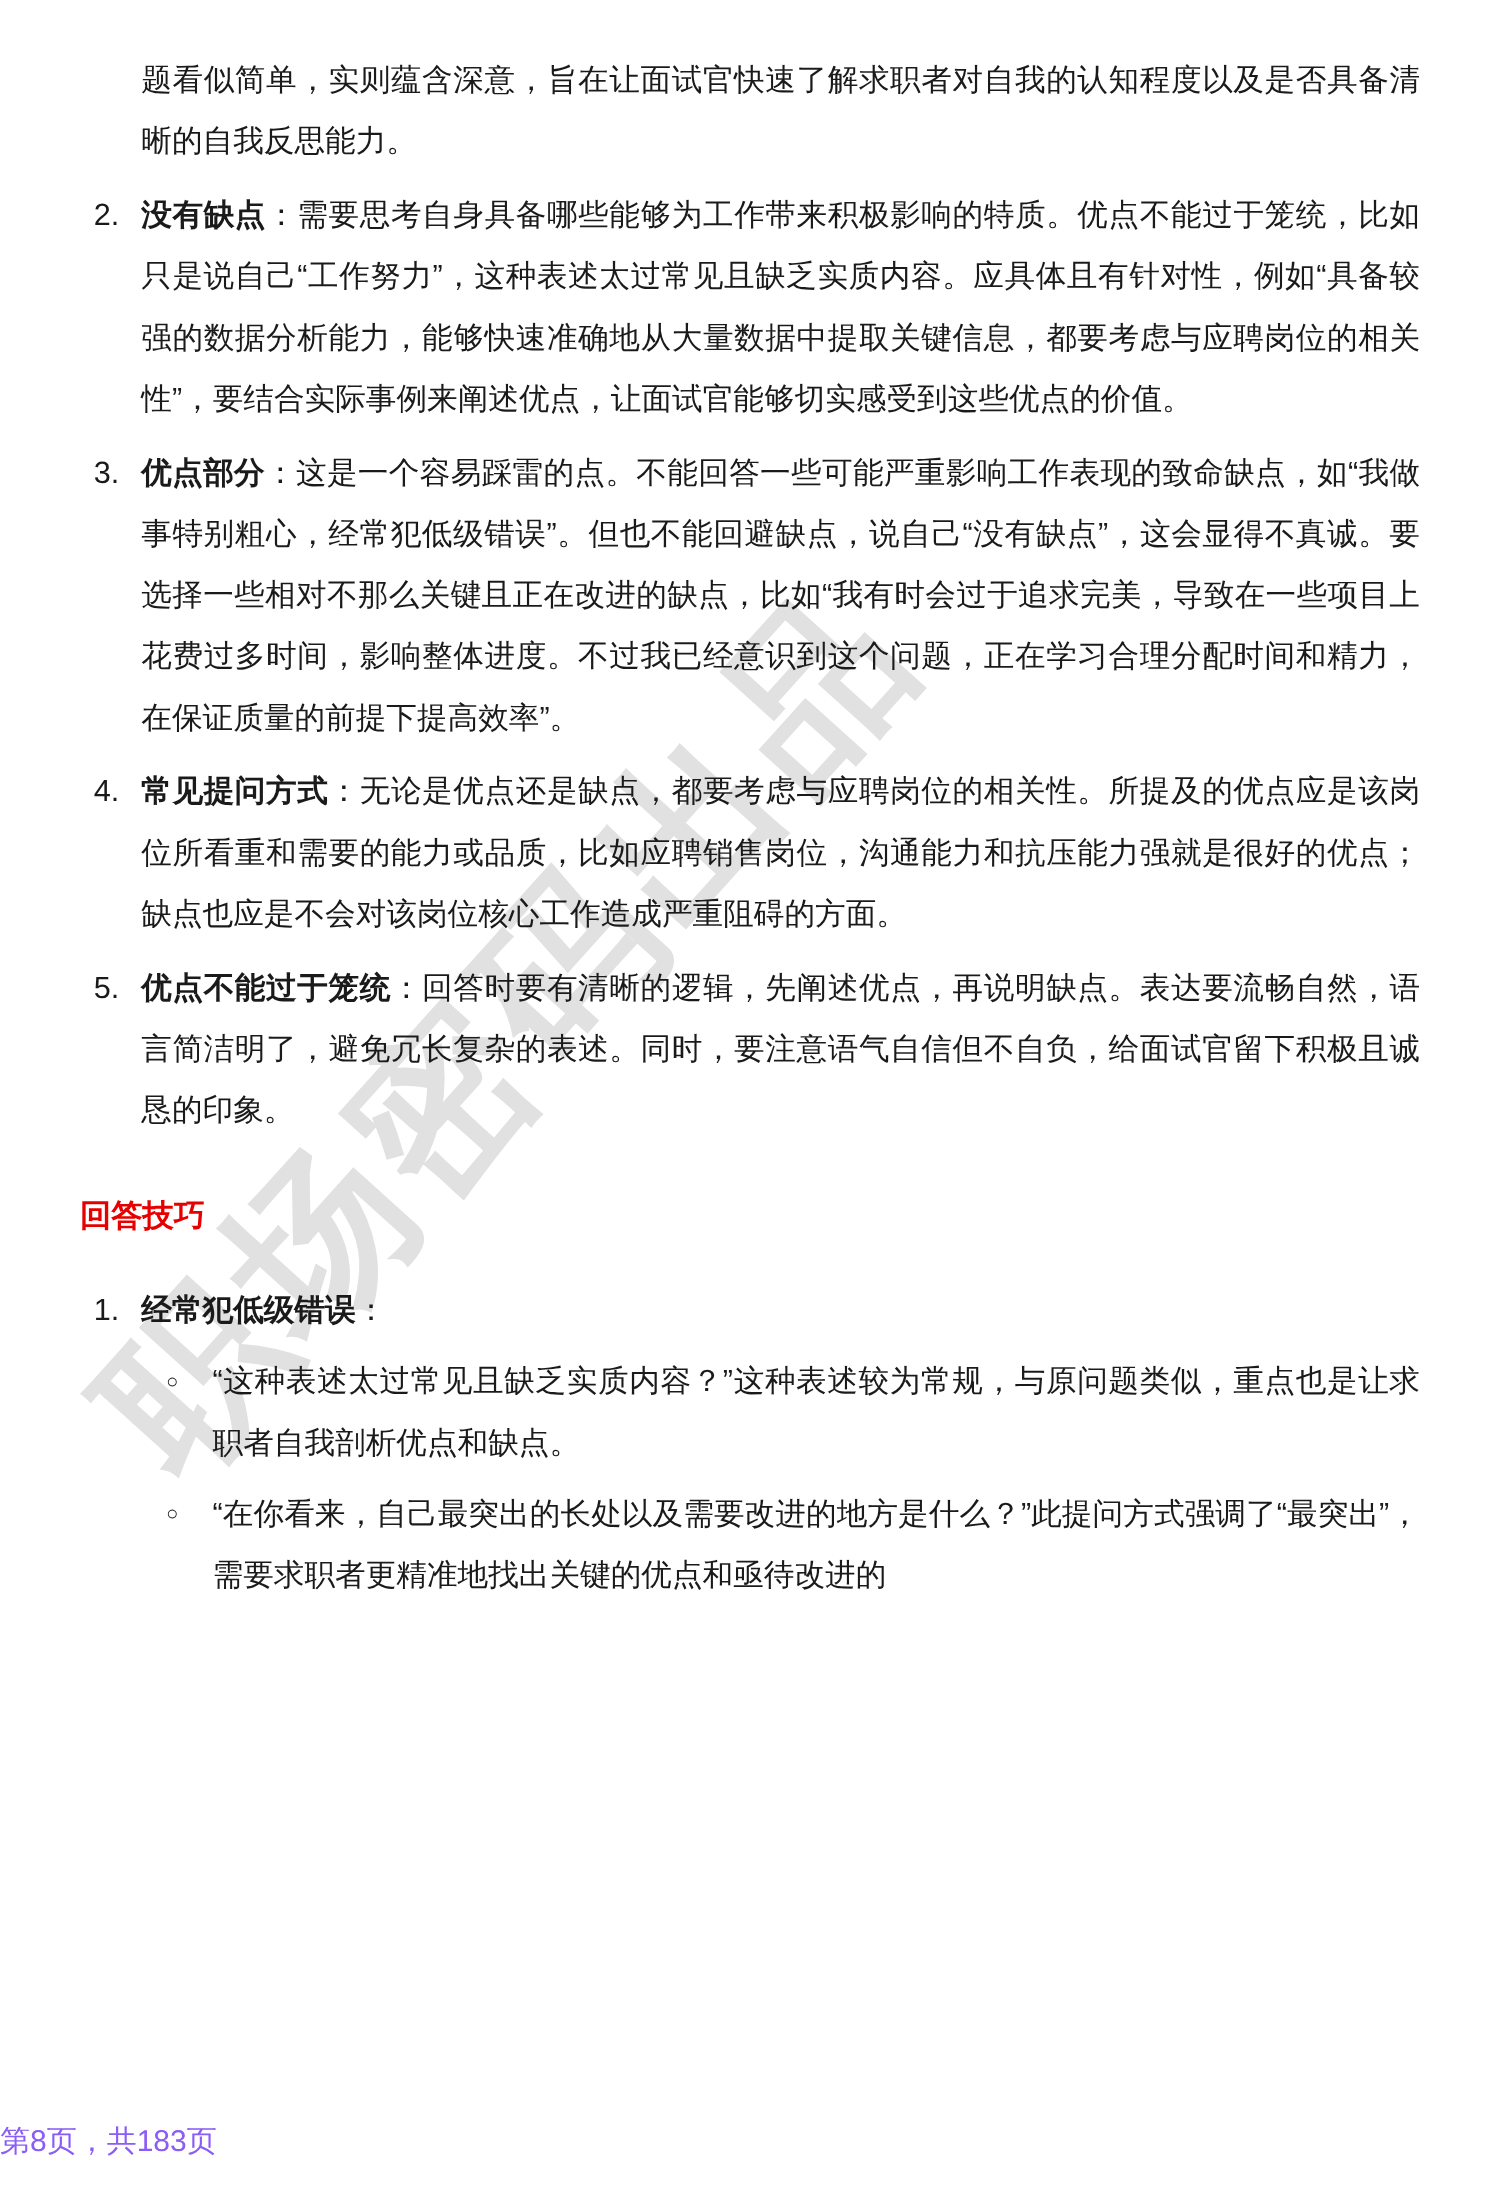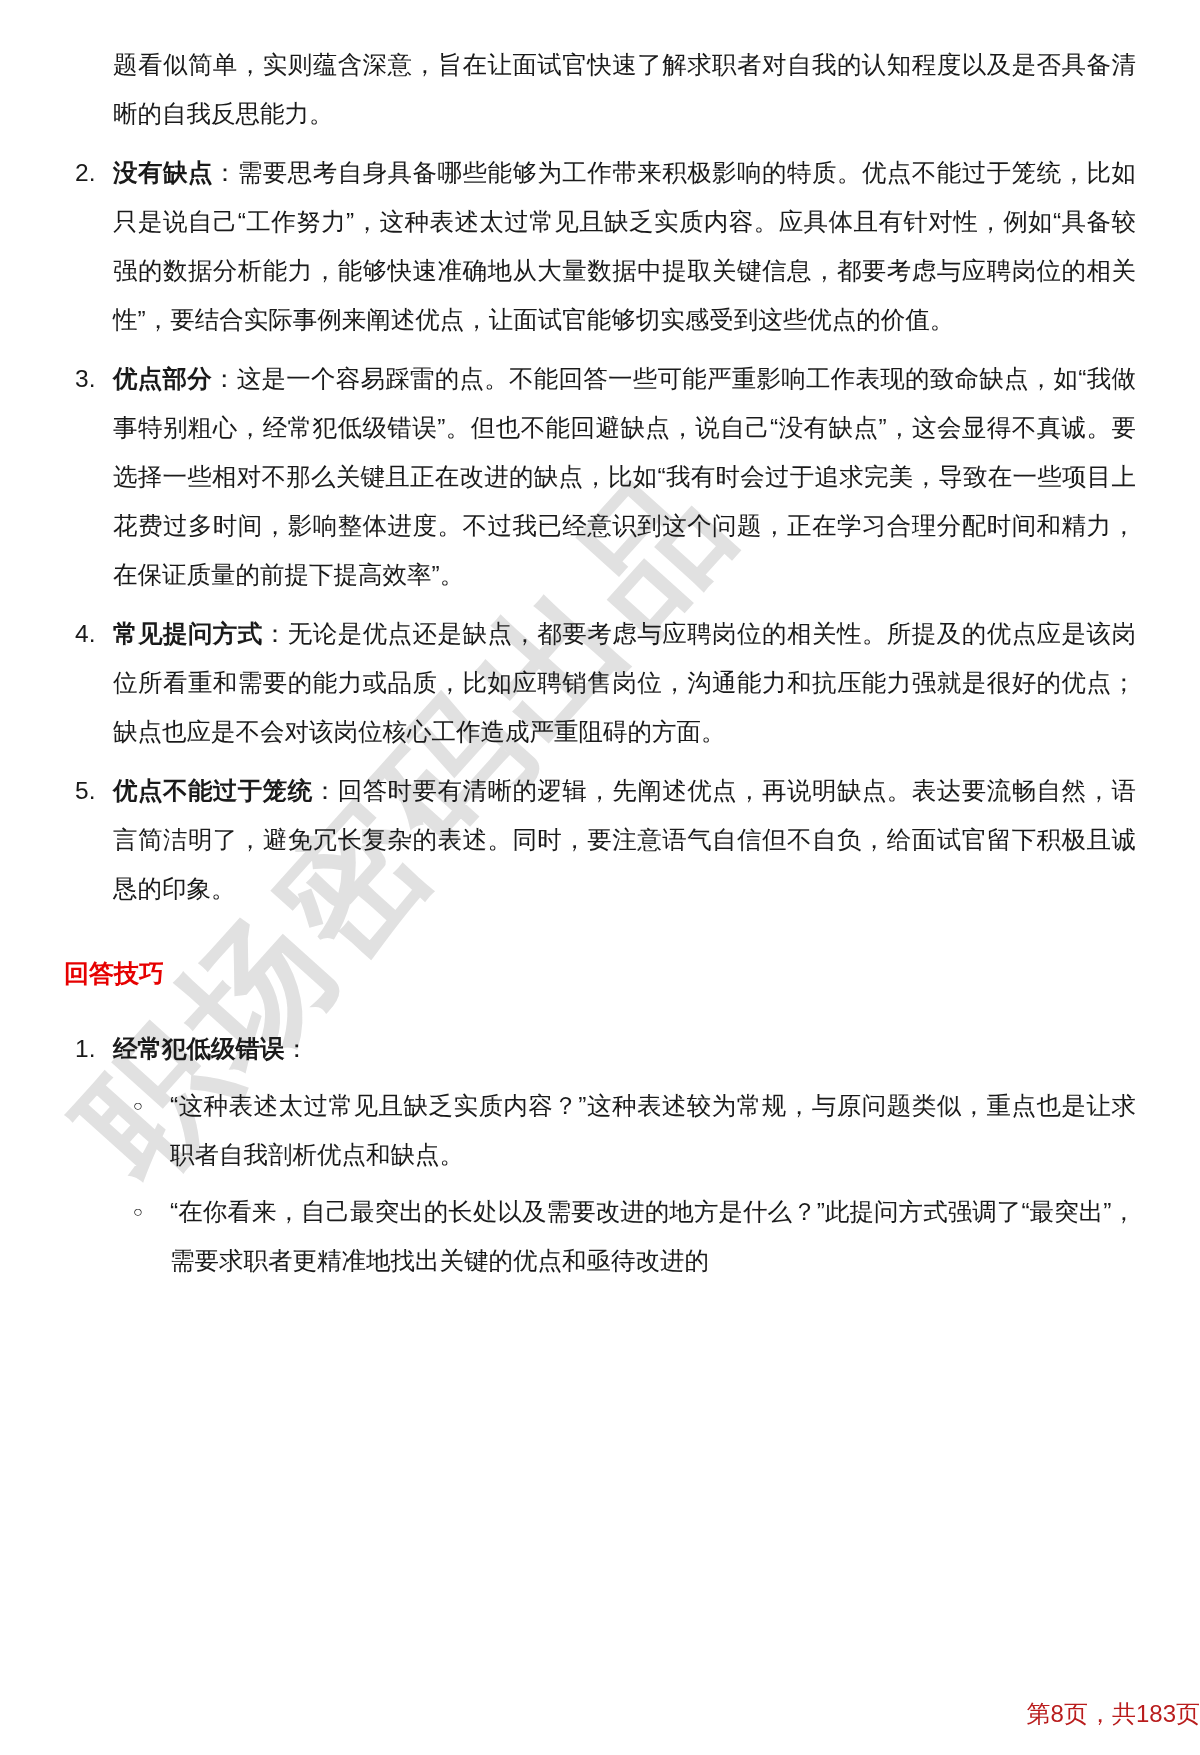--- a/index.html
+++ b/index.html
@@ -31,21 +31,21 @@
   .section-heading{
     margin:36px 0 26px 0;font-size:25px;line-height:49px;
     font-weight:700;color:#e60000;
   }
   .sub-item{position:relative;padding-left:57px;margin-top:8px;}
   .sub-marker{
     position:absolute;left:20px;top:0;font-size:16px;line-height:49px;
   }
   .footer{
     position:absolute;left:0;right:0;bottom:26px;
-    text-align:right;font-size:24px;line-height:30px;color:#b91c1c;
+    text-align:left;font-size:24px;line-height:30px;color:#8b5cf6;
     z-index:1;
   }
 </style>
 </head>
 <body>
 
 <div class="page">
 
   <div class="watermark">职场密码出品</div>
 

